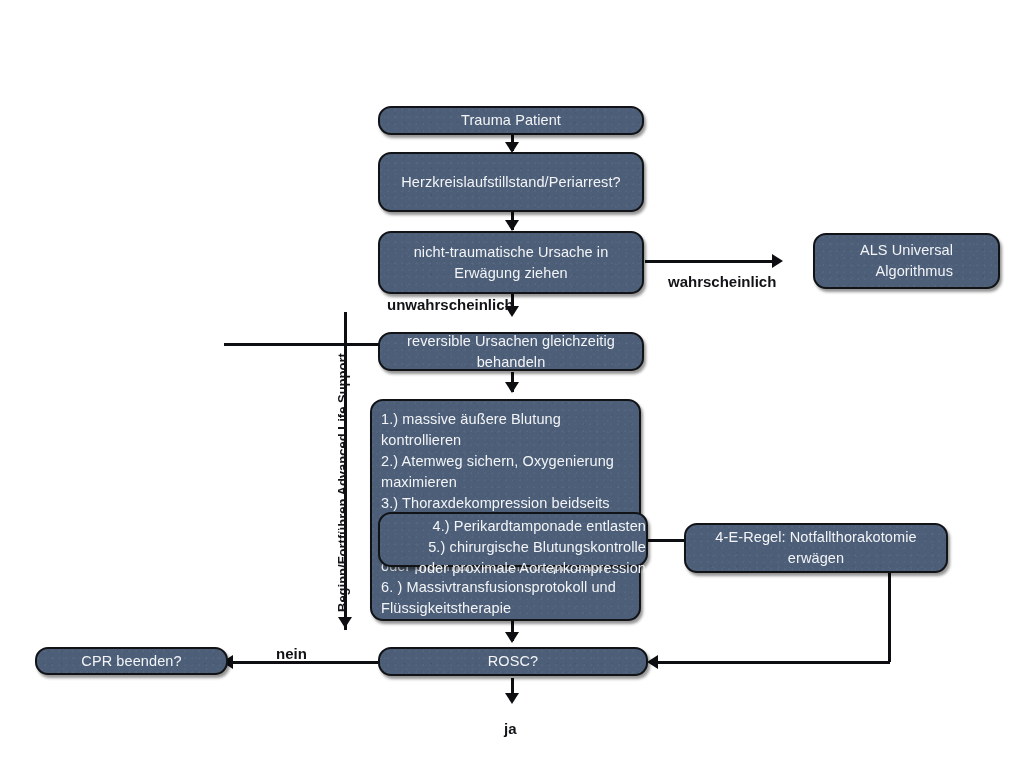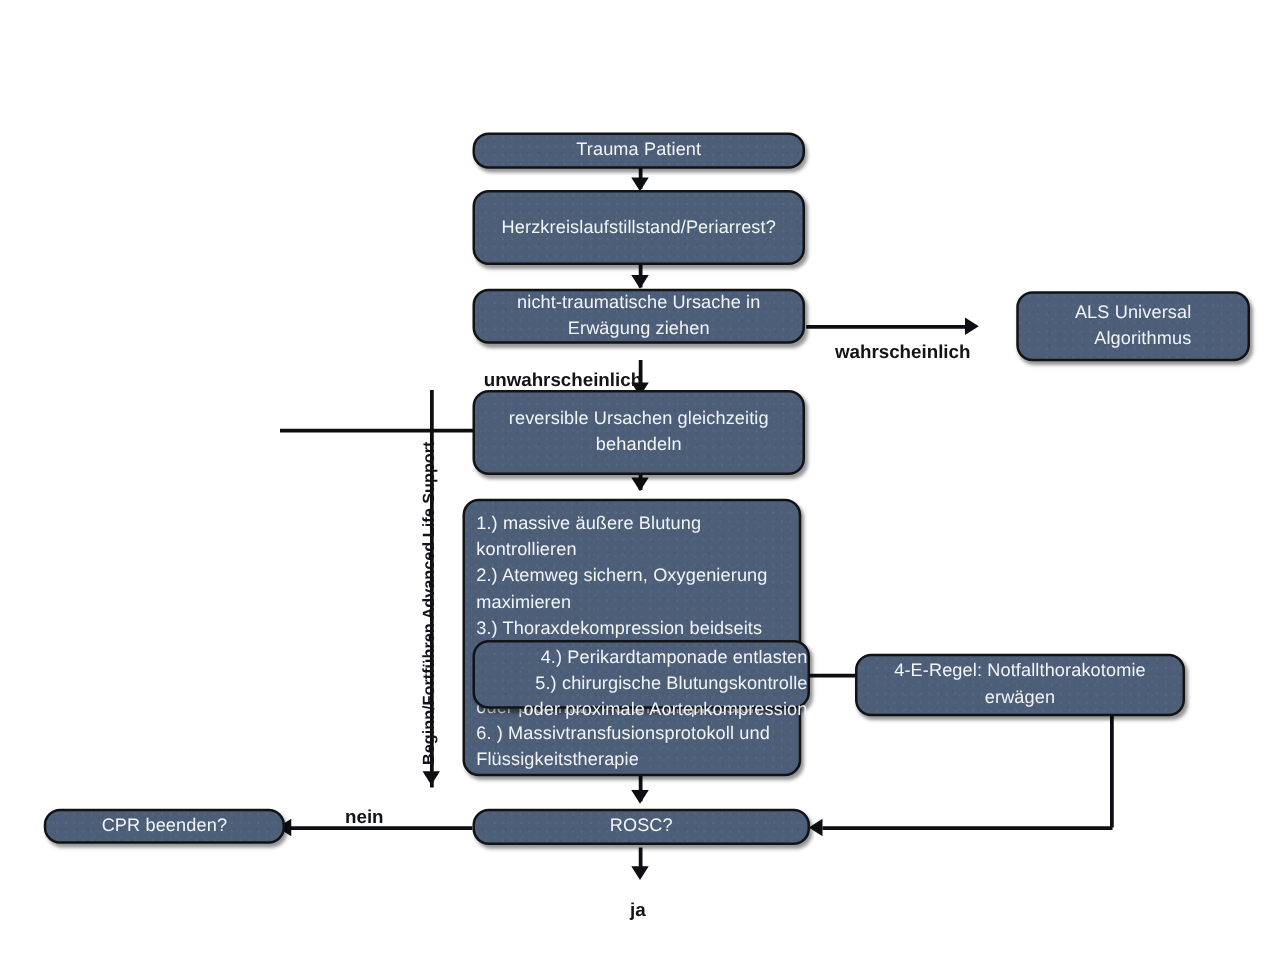--- a/index.html
+++ b/index.html
@@ -125,31 +125,31 @@
   <div class="elabel" style="left:504px;top:720px;">ja</div>
 
   <div class="node center" style="left:378px;top:106px;width:266px;height:29px;">
     <span class="lines">Trauma Patient</span>
   </div>
 
   <div class="node center" style="left:378px;top:152px;width:266px;height:60px;">
     <span class="lines">Herzkreislaufstillstand/Periarrest?</span>
   </div>
 
-  <div class="node center" style="left:378px;top:231px;width:266px;height:44px;">
+  <div class="node center" style="left:378px;top:231px;width:266px;height:63px;">
     <span class="lines">nicht-traumatische Ursache in
 Erwägung ziehen</span>
   </div>
 
   <div class="node center" style="left:813px;top:233px;width:187px;height:56px;text-align:right;">
     <span class="lines">ALS Universal
 Algorithmus</span>
   </div>
 
-  <div class="node center" style="left:378px;top:312px;width:266px;height:68px;">
+  <div class="node center" style="left:378px;top:332px;width:266px;height:39px;">
     <span class="lines">reversible Ursachen gleichzeitig
 behandeln</span>
   </div>
 
 
   <div class="node left" style="left:370px;top:399px;width:271px;height:222px;padding-top:8px;">
     <span class="lines">1.) massive äußere Blutung
 kontrollieren
 2.) Atemweg sichern, Oxygenierung
 maximieren

